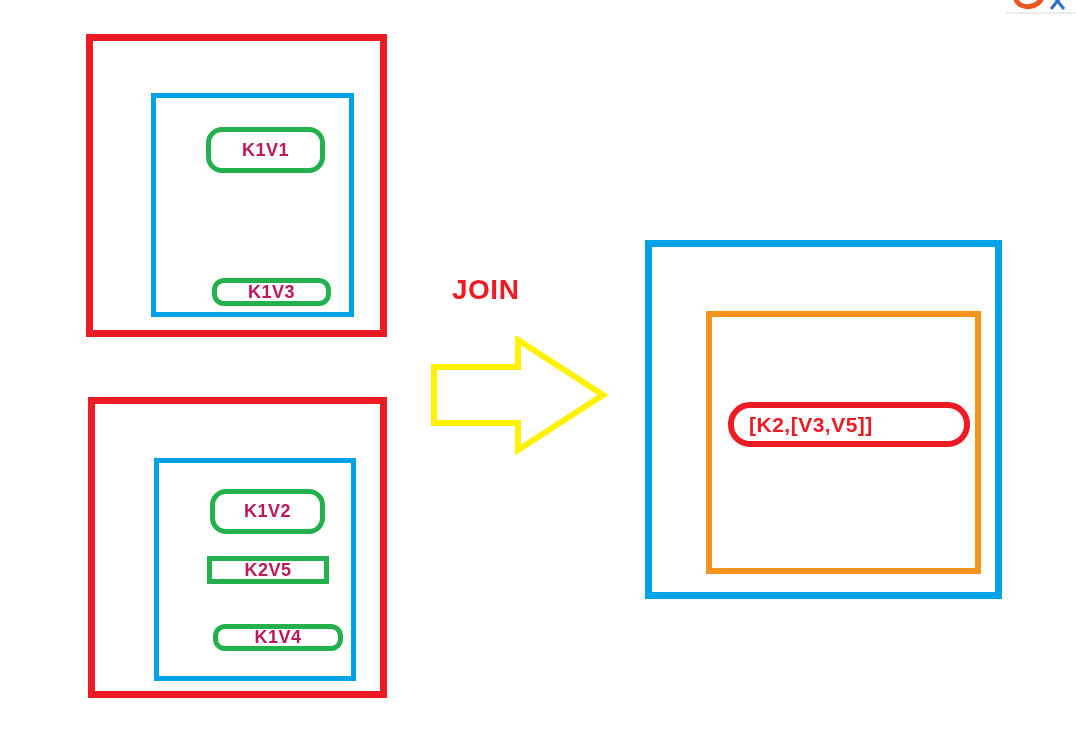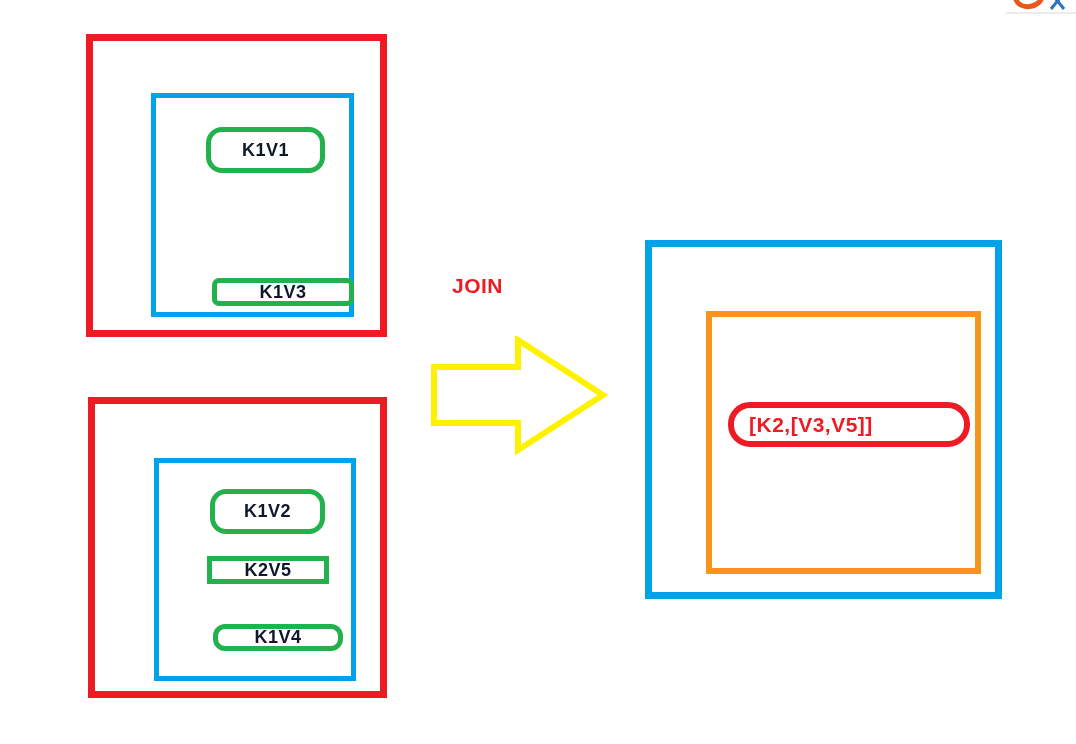--- a/index.html
+++ b/index.html
@@ -23,21 +23,21 @@
   
   .pill-green {
     border: 5px solid #22B14C;
     border-radius: 14px;
     background: #ffffff;
     display: flex;
     align-items: center;
     justify-content: center;
     font-weight: bold;
     font-size: 18px;
-    color: #0f172a;
+    color: #be185d;
     letter-spacing: 0.5px;
   }
 
   
   .pill-red {
     border: 6px solid #ED1C24;
     border-radius: 26px;
     background: #ffffff;
     display: flex;
     align-items: center;
@@ -45,21 +45,21 @@
     padding-left: 15px;
     font-weight: bold;
     font-size: 21px;
     color: #ED1C24;
     letter-spacing: 0.5px;
     white-space: nowrap;
   }
 
   .join-label {
     font-weight: bold;
-    font-size: 21px;
+    font-size: 28px;
     color: #ED1C24;
     letter-spacing: 0.5px;
   }
 
   
   .logo-swoosh {
     width: 32px;
     height: 26px;
     border: 5px solid #E8581C;
     border-radius: 50%;
@@ -73,21 +73,21 @@
 </style>
 </head>
 <body>
 
 <div id="canvas">
 
   <div class="abs frame-red" style="left:86px; top:34px; width:301px; height:303px;"></div>
   <div class="abs frame-blue" style="left:151px; top:93px; width:203px; height:224px;"></div>
 
   <div class="abs pill-green" style="left:206px; top:127px; width:119px; height:46px; border-radius:16px;">K1V1</div>
-  <div class="abs pill-green" style="left:212px; top:278px; width:142px; height:28px; border-radius:7px;">K1V3</div>
+  <div class="abs pill-green" style="left:212px; top:278px; width:119px; height:28px; border-radius:12px;">K1V3</div>
 
   <div class="abs frame-red" style="left:88px; top:397px; width:299px; height:301px;"></div>
   <div class="abs frame-blue" style="left:154px; top:458px; width:202px; height:223px;"></div>
 
   <div class="abs pill-green" style="left:210px; top:489px; width:115px; height:45px; border-radius:16px;">K1V2</div>
   <div class="abs pill-green" style="left:207px; top:556px; width:122px; height:28px; border-radius:0;">K2V5</div>
   <div class="abs pill-green" style="left:213px; top:624px; width:130px; height:27px; border-radius:12px;">K1V4</div>
 
   <div class="abs join-label" style="left:452px; top:274px;">JOIN</div>
 

